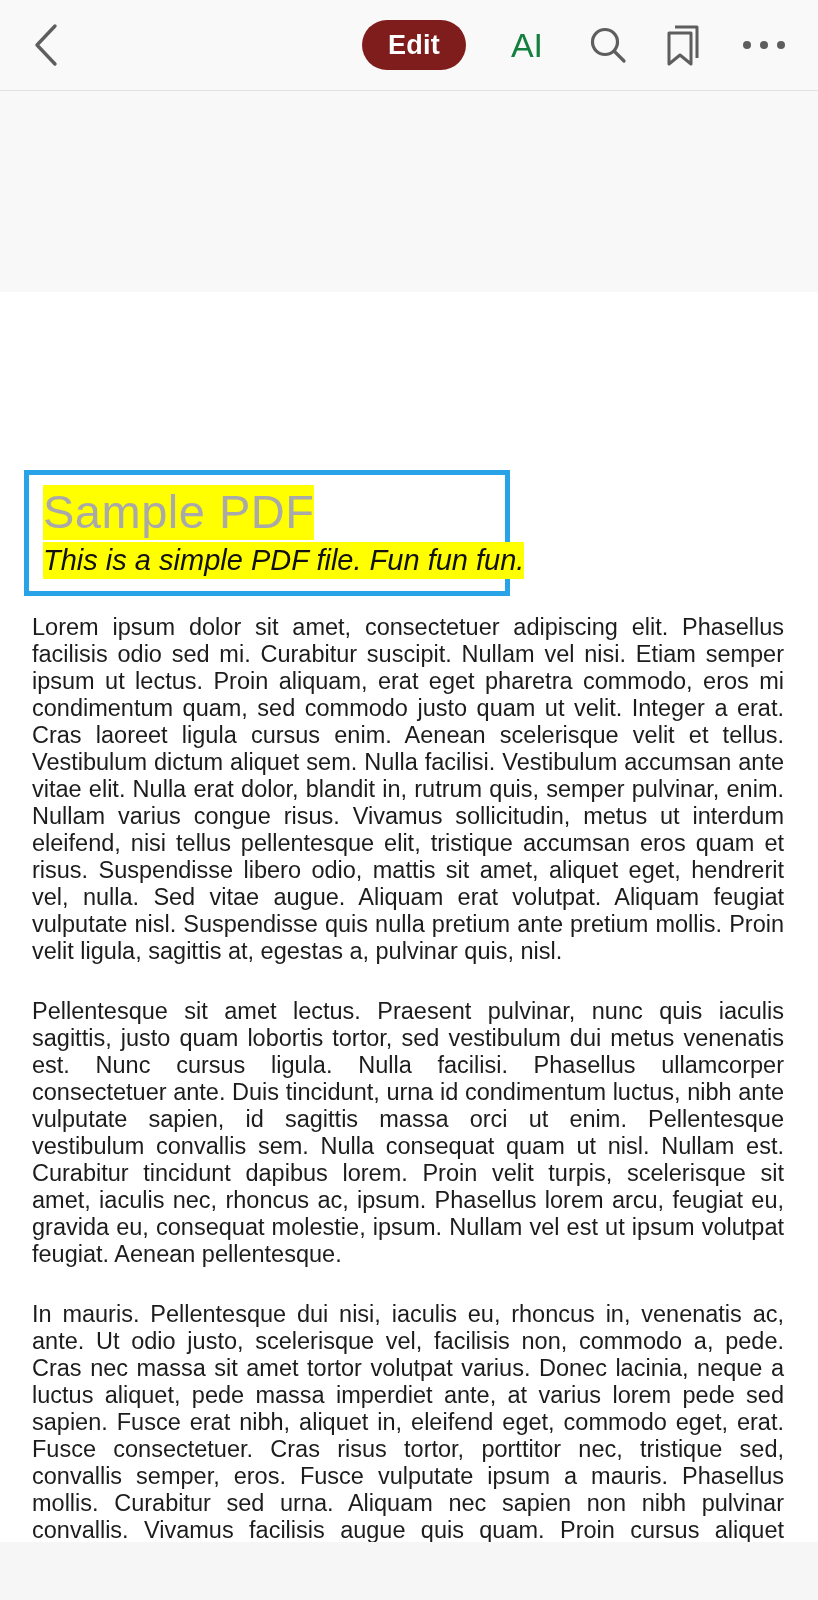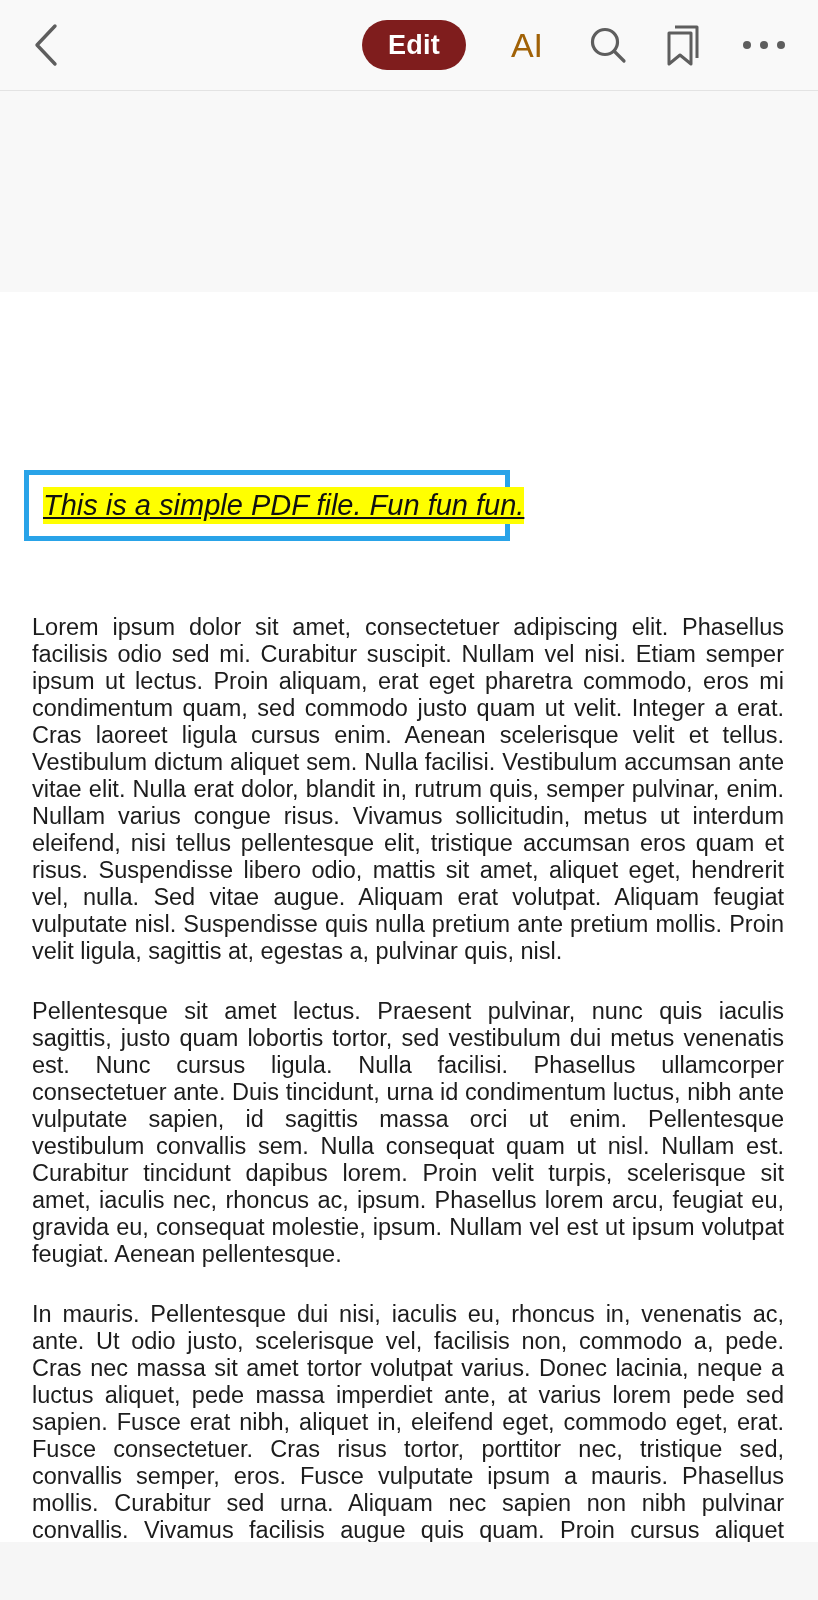--- a/index.html
+++ b/index.html
@@ -42,21 +42,21 @@
   }
   .tb-icon{
     width:64px; height:64px;
     display:flex; align-items:center; justify-content:center;
     cursor:pointer;
     color:#5e5e5e;
   }
   .ai-text{
     font-size:34px;
     font-weight:400;
-    color:#a16207;
+    color:#15803d;
     letter-spacing:0px;
     line-height:1;
   }
   .tb-icon.ai{ width:70px; margin-right:14px; }
   .tb-icon.search{ margin-right:14px; }
   .tb-icon.bookmark{ margin-right:14px; }
   .tb-icon.more{ margin-right:22px; }
   .dots{ display:flex; gap:9px; align-items:center; }
   .dot{ width:8px; height:8px; border-radius:50%; background:#5e5e5e; }
 
@@ -97,21 +97,20 @@
   .doc-subtitle{
     display:inline-block;
     background:#ffff00;
     color:#111111;
     font-style:italic;
     font-size:29px;
     font-weight:500;
     line-height:1.28;
     white-space:nowrap;
     margin-top:2px;
-    text-decoration:underline;
   }
 
   
   .body-col{
     position:absolute;
     left:32px; top:322px;
     width:752px;
   }
   .para{
     text-align:justify;
@@ -172,20 +171,23 @@
 
     </div>
   </div>
 
   <div class="viewer">
 
     <div class="page">
 
       <div class="title-block">
         <div>
+          <span class="doc-title">Sample PDF</span>
+        </div>
+        <div>
           <span class="doc-subtitle">This is a simple PDF file. Fun fun fun.</span>
         </div>
       </div>
 
       <div class="body-col">
         <p class="para">Lorem ipsum dolor sit amet, consectetuer adipiscing elit. Phasellus facilisis odio sed mi. Curabitur suscipit. Nullam vel nisi. Etiam semper ipsum ut lectus. Proin aliquam, erat eget pharetra commodo, eros mi condimentum quam, sed commodo justo quam ut velit. Integer a erat. Cras laoreet ligula cursus enim. Aenean scelerisque velit et tellus. Vestibulum dictum aliquet sem. Nulla facilisi. Vestibulum accumsan ante vitae elit. Nulla erat dolor, blandit in, rutrum quis, semper pulvinar, enim. Nullam varius congue risus. Vivamus sollicitudin, metus ut interdum eleifend, nisi tellus pellentesque elit, tristique accumsan eros quam et risus. Suspendisse libero odio, mattis sit amet, aliquet eget, hendrerit vel, nulla. Sed vitae augue. Aliquam erat volutpat. Aliquam feugiat vulputate nisl. Suspendisse quis nulla pretium ante pretium mollis. Proin velit ligula, sagittis at, egestas a, pulvinar quis, nisl.</p>
         <p class="para">Pellentesque sit amet lectus. Praesent pulvinar, nunc quis iaculis sagittis, justo quam lobortis tortor, sed vestibulum dui metus venenatis est. Nunc cursus ligula. Nulla facilisi. Phasellus ullamcorper consectetuer ante. Duis tincidunt, urna id condimentum luctus, nibh ante vulputate sapien, id sagittis massa orci ut enim. Pellentesque vestibulum convallis sem. Nulla consequat quam ut nisl. Nullam est. Curabitur tincidunt dapibus lorem. Proin velit turpis, scelerisque sit amet, iaculis nec, rhoncus ac, ipsum. Phasellus lorem arcu, feugiat eu, gravida eu, consequat molestie, ipsum. Nullam vel est ut ipsum volutpat feugiat. Aenean pellentesque.</p>
         <p class="para">In mauris. Pellentesque dui nisi, iaculis eu, rhoncus in, venenatis ac, ante. Ut odio justo, scelerisque vel, facilisis non, commodo a, pede. Cras nec massa sit amet tortor volutpat varius. Donec lacinia, neque a luctus aliquet, pede massa imperdiet ante, at varius lorem pede sed sapien. Fusce erat nibh, aliquet in, eleifend eget, commodo eget, erat. Fusce consectetuer. Cras risus tortor, porttitor nec, tristique sed, convallis semper, eros. Fusce vulputate ipsum a mauris. Phasellus mollis. Curabitur sed urna. Aliquam nec sapien non nibh pulvinar convallis. Vivamus facilisis augue quis quam. Proin cursus aliquet metus. Suspendisse lacinia. Nulla at tellus ac turpis eleifend scelerisque. Maecenas a pede vitae enim commodo interdum. Donec odio. Sed sollicitudin dui vitae justo.</p>
 
       </div>

